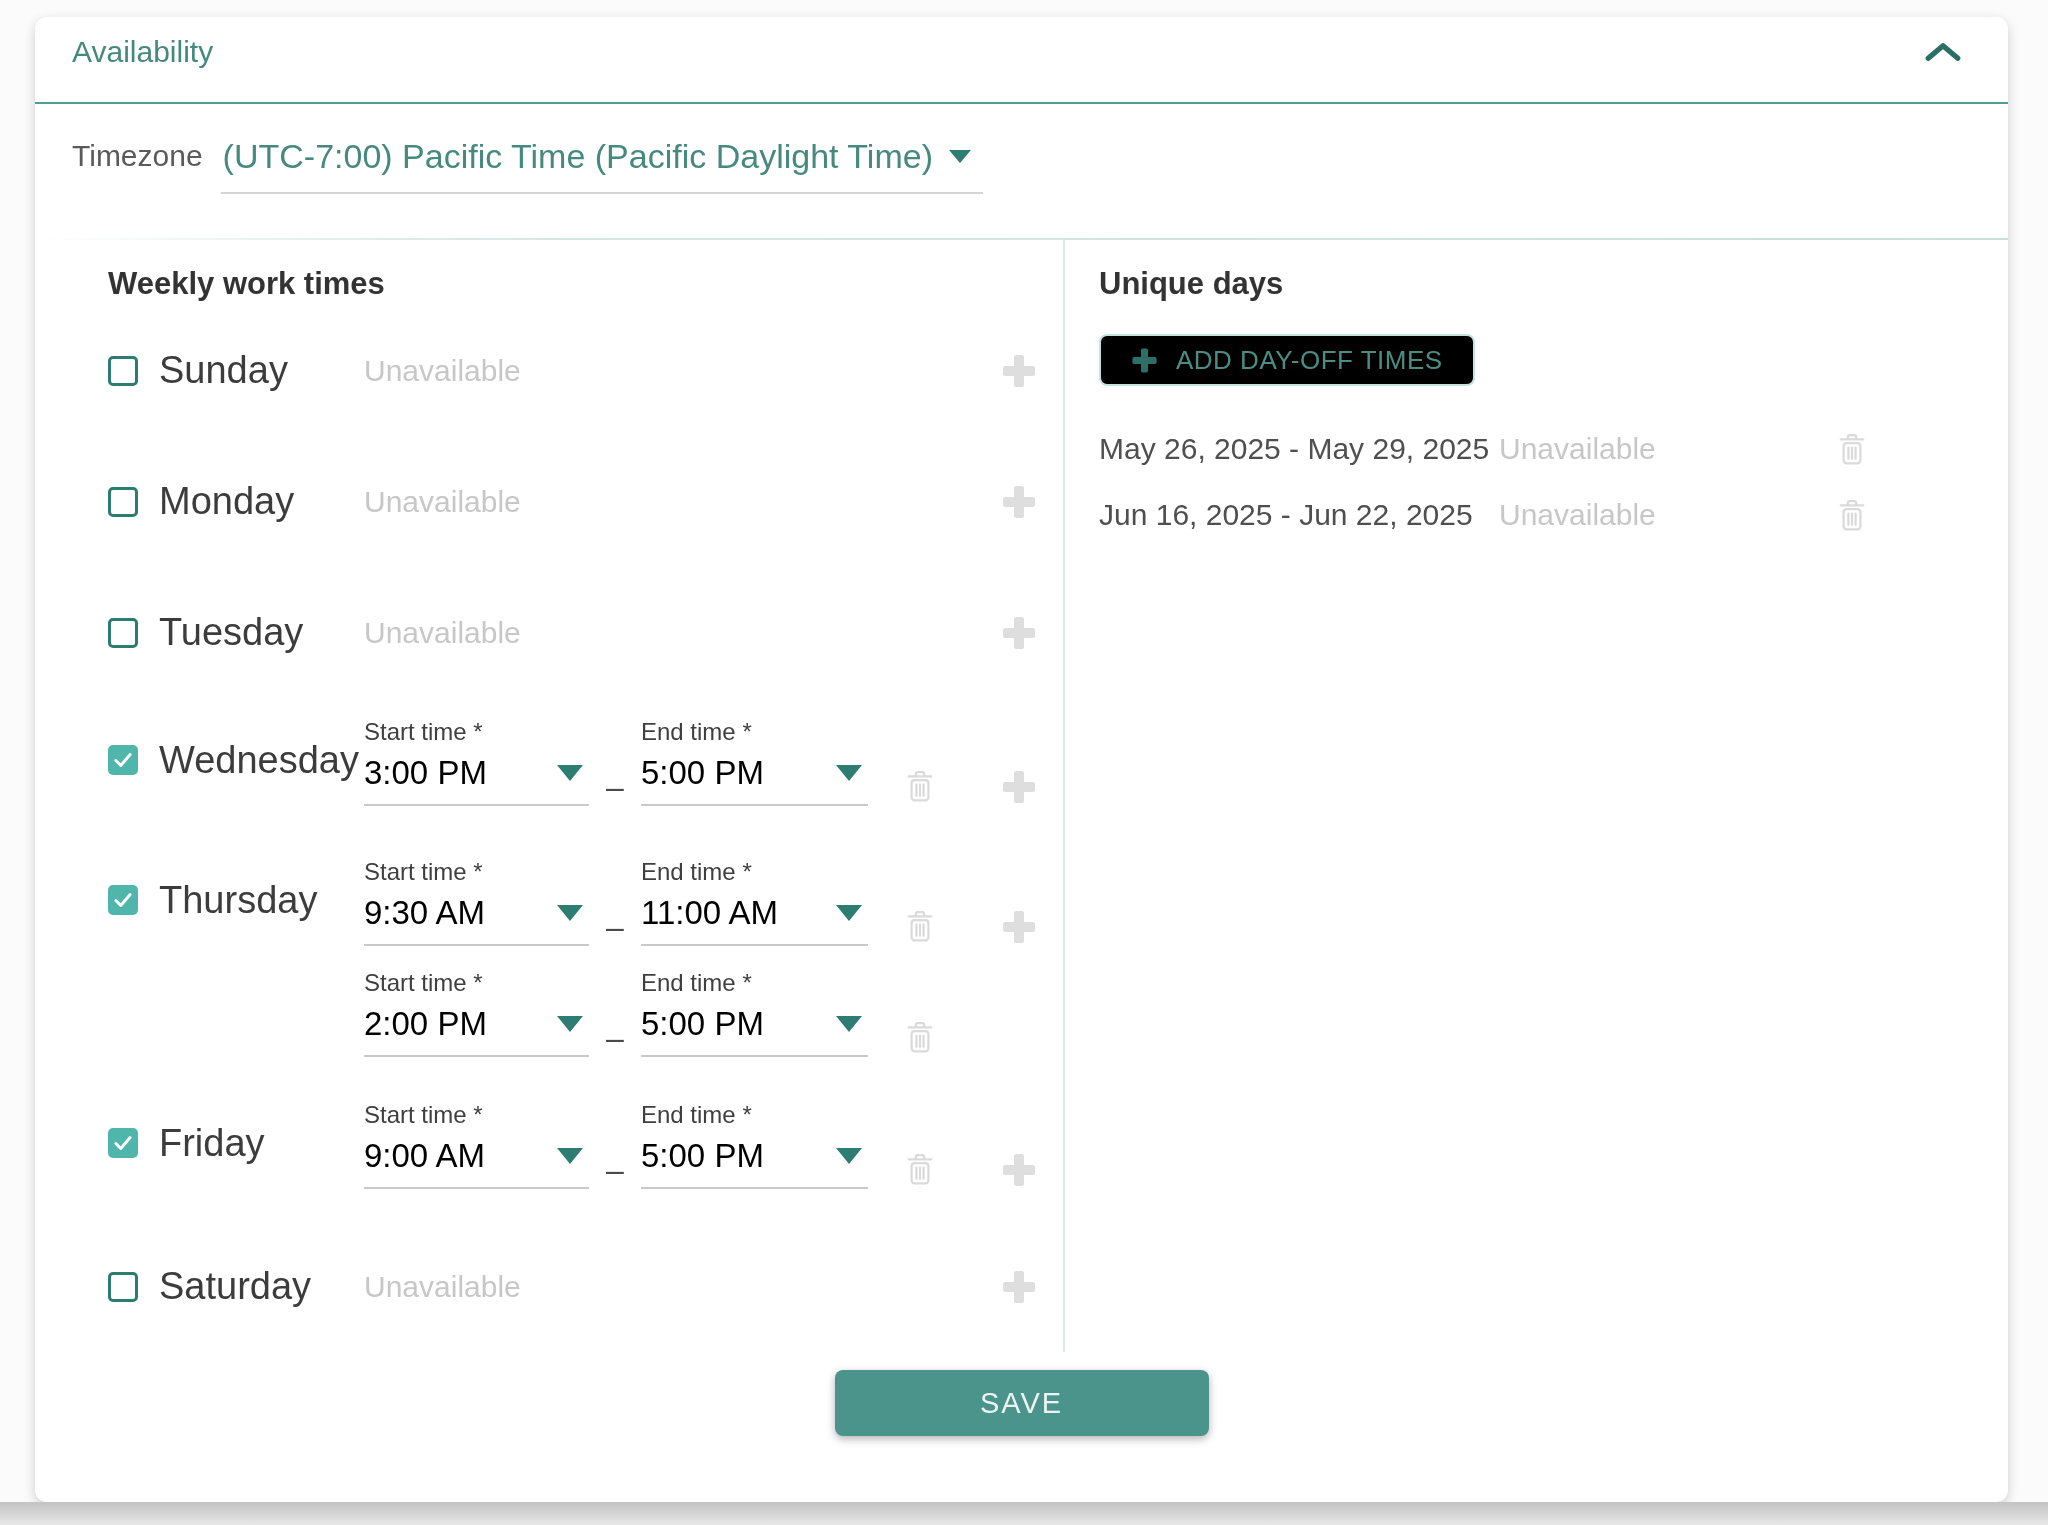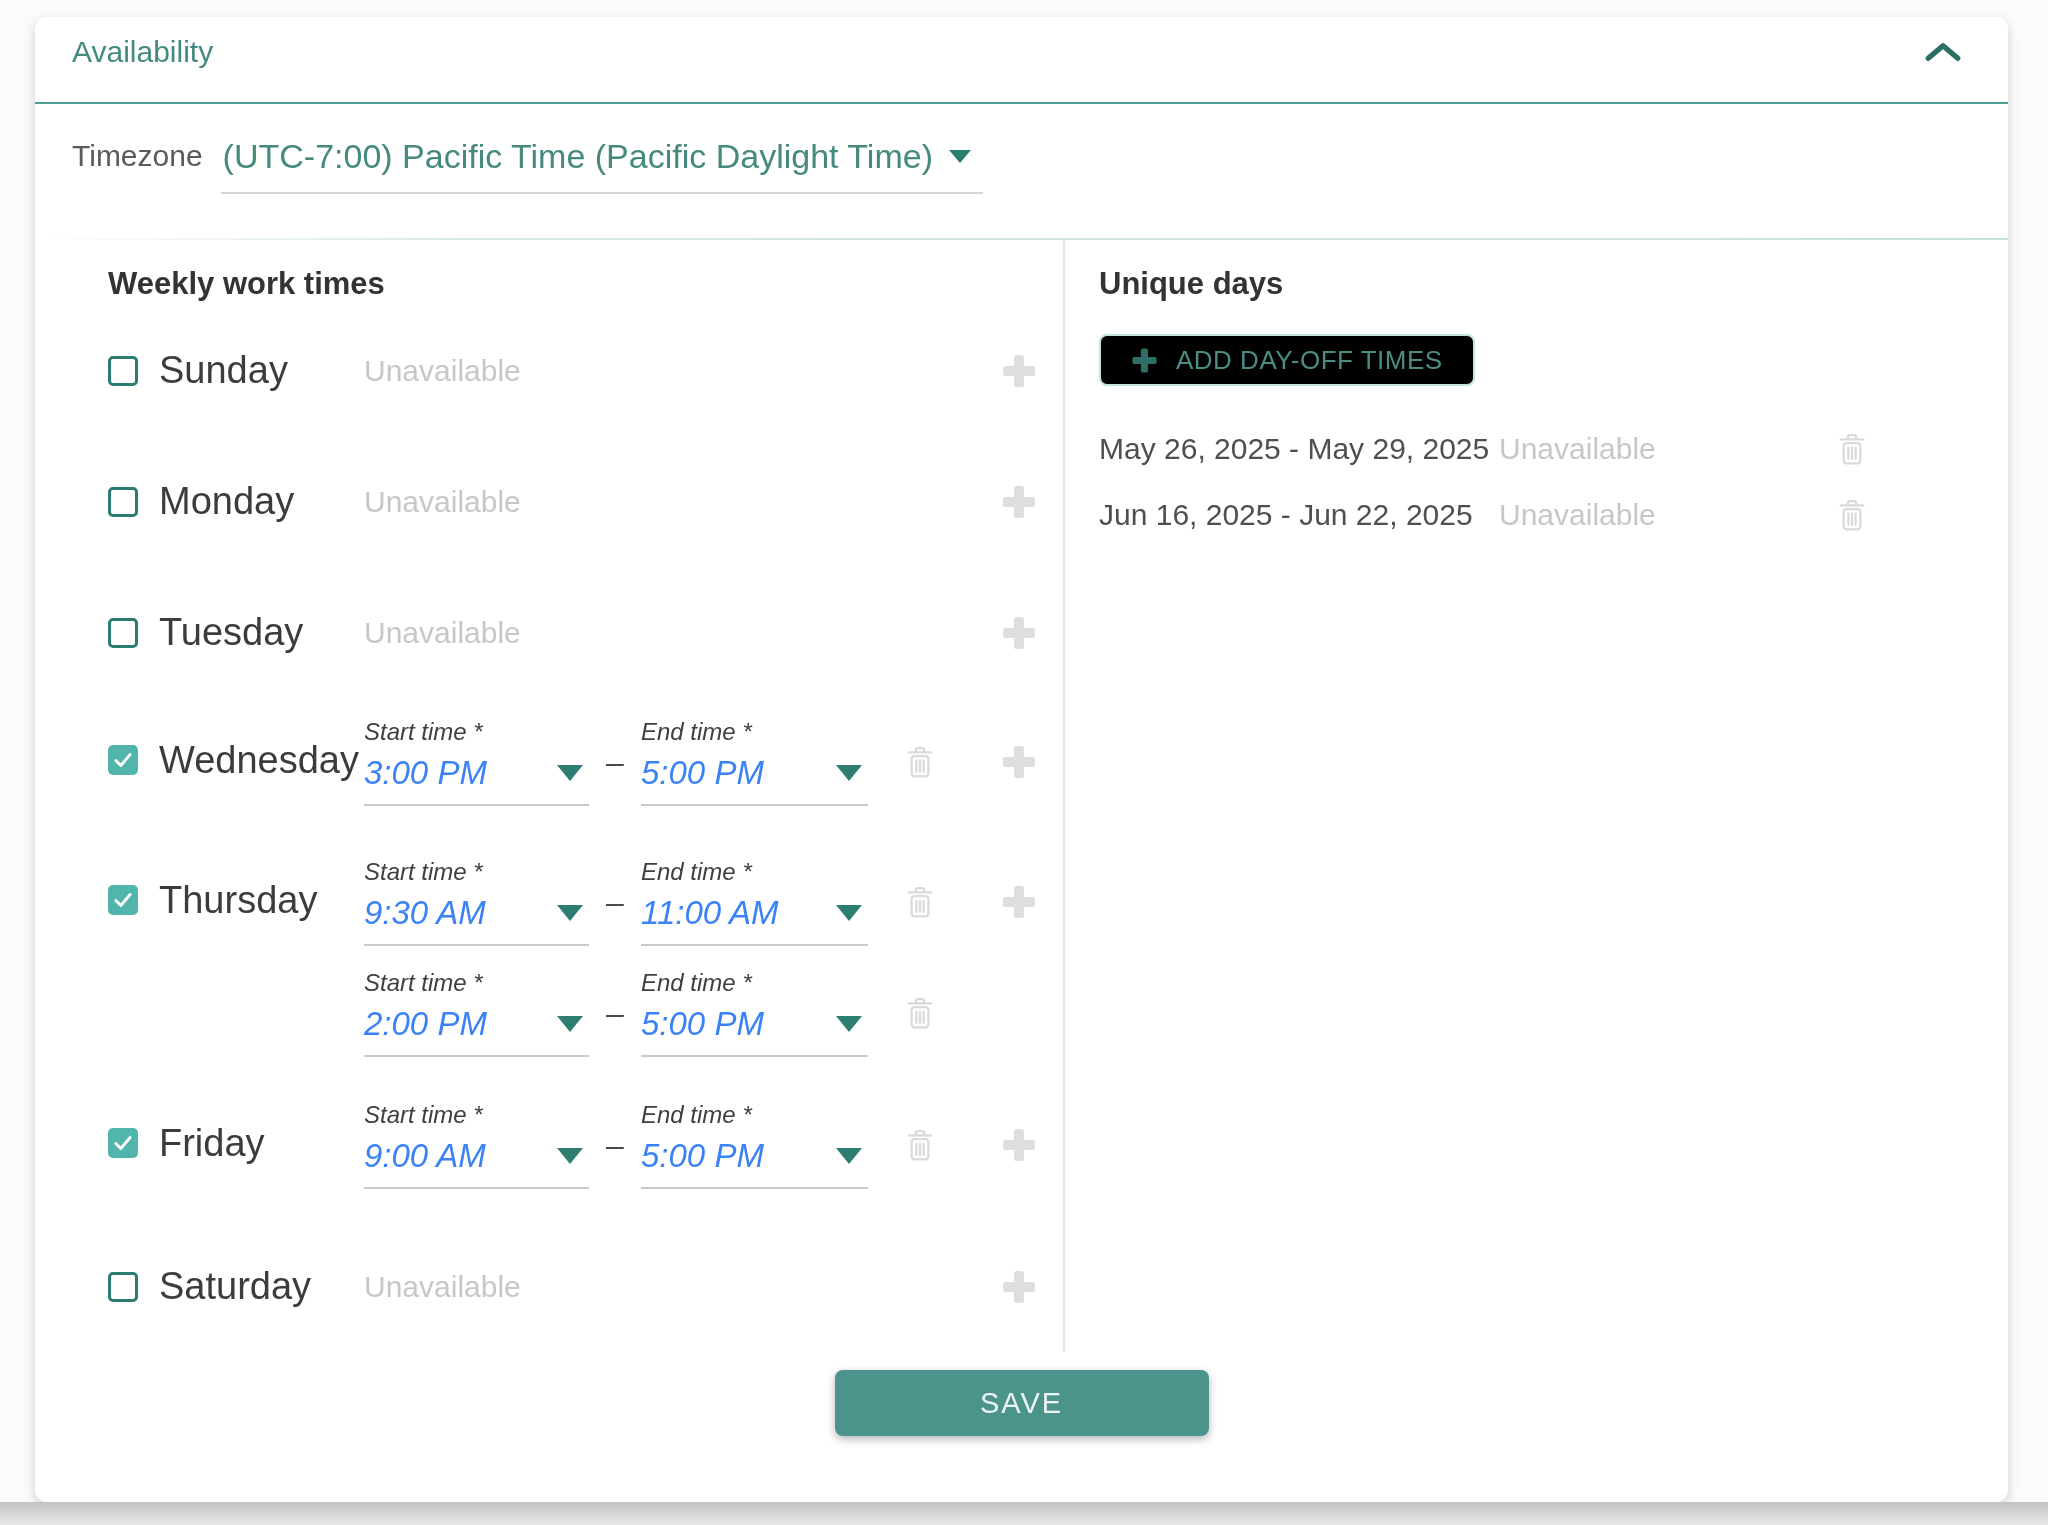--- a/index.html
+++ b/index.html
@@ -72,32 +72,32 @@
     display: flex; align-items: center; justify-content: center;
     cursor: pointer; flex-shrink: 0;
   }
   .checkbox.checked { border: none; background: #50b6ab; }
   .checkbox:not(.checked) svg { display: none; }
   .day-name { font-size: 38px; color: #3c3c3c; }
   .day-body { flex: 1; }
   .no-slots .day-body { display: flex; align-items: center; align-self: stretch; }
   .unavail { font-size: 30px; color: #c7c7c7; }
   .has-slots .day-body { display: flex; flex-direction: column; gap: 23px; padding: 20px 0 24px; }
-  .slot { display: flex; align-items: center; font-style: italic; }
+  .slot { display: flex; align-items: flex-end; }
   .field { width: 225px; }
   .field.end { width: 227px; margin-left: 0; }
   .field-label { font-size: 24px; color: #3f3f3f; }
   .field-value {
     margin-top: 8px;
     display: flex; align-items: center; justify-content: space-between;
     border-bottom: 2px solid #c9c9c9;
     padding: 0 6px 12px 0;
     cursor: pointer;
   }
-  .fv-text { font-size: 33px; color: #3b82f6; }
+  .fv-text { font-size: 33px; color: #000000; }
   .field .caret { border-left-width: 13px; border-right-width: 13px; border-top-width: 16px; }
   .dash { width: 52px; text-align: center; font-size: 32px; color: #4a4a4a; }
   .icon-btn {
     background: none; border: none; padding: 0; cursor: pointer;
     display: flex; align-items: center; justify-content: center;
   }
   .trash-btn { margin-left: 34px; width: 36px; height: 40px; }
   .slot .plus-btn { margin-left: 62px; width: 38px; height: 38px; }
   .row-plus {
     position: absolute; right: 25px; top: 50%;

